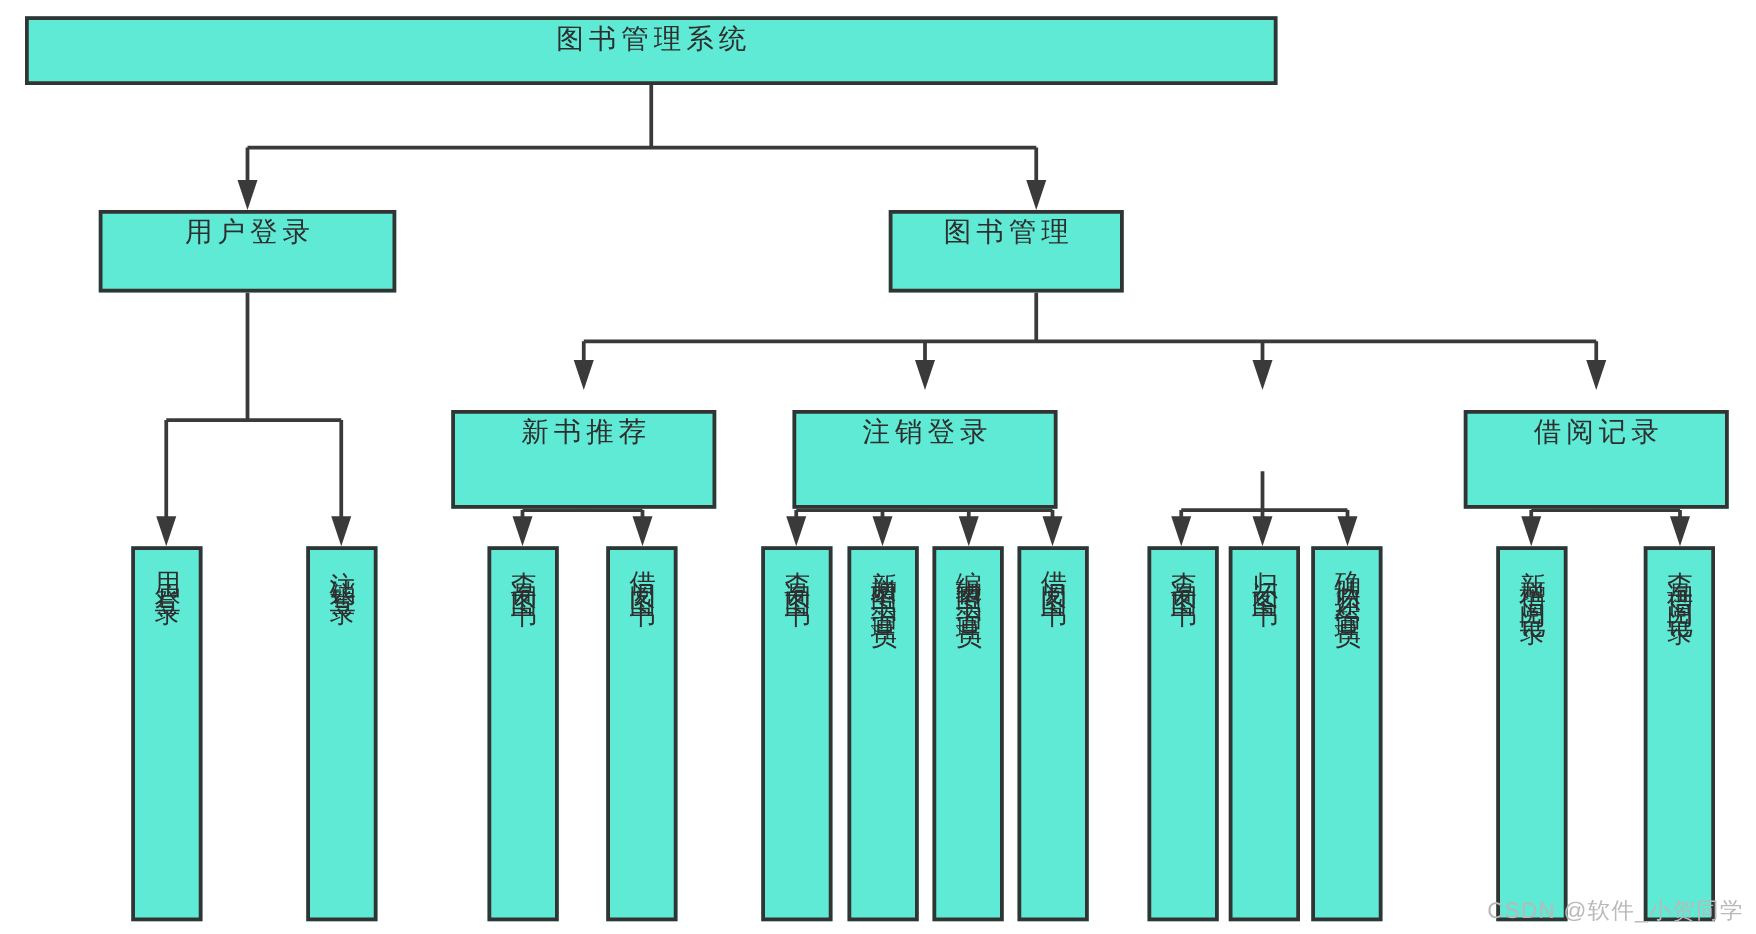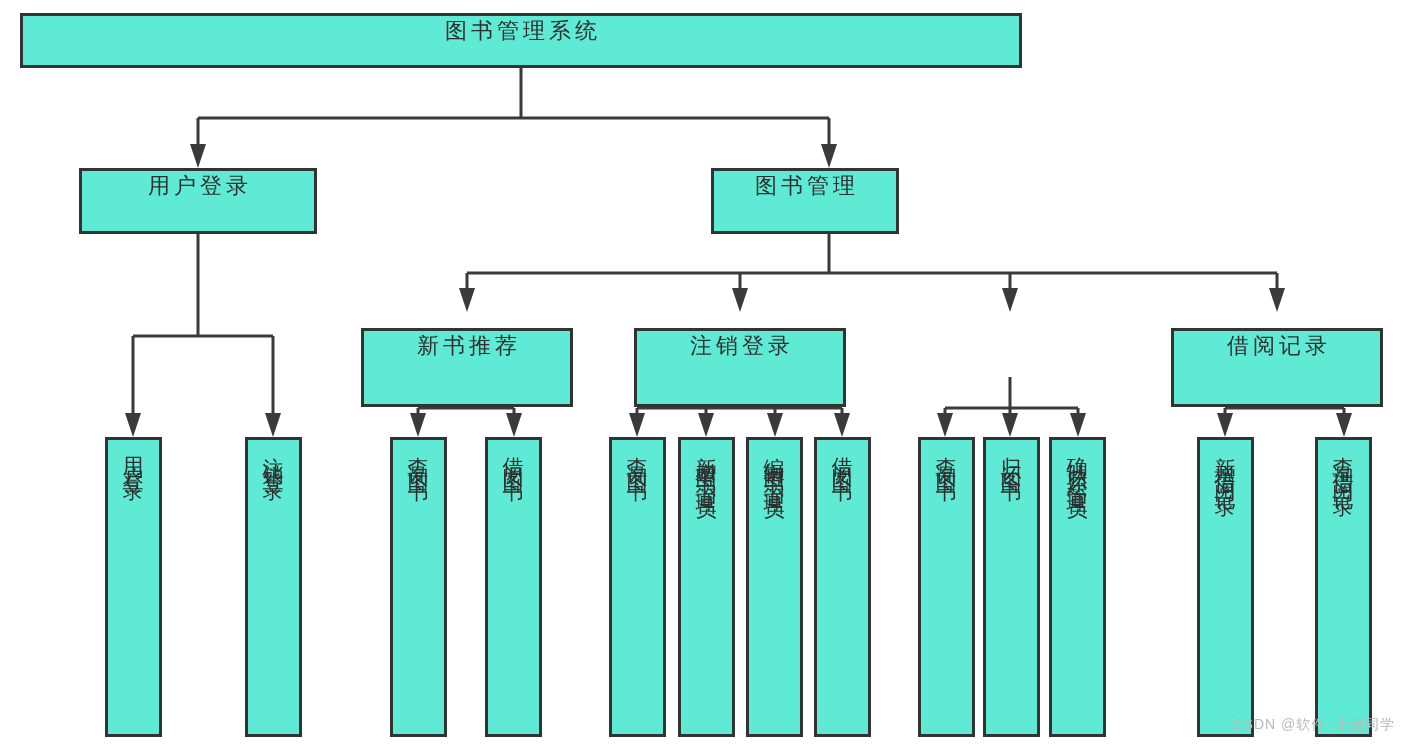--- a/index.html
+++ b/index.html
@@ -36,21 +36,21 @@
     font-size:21px;
     letter-spacing:8px;
     line-height:1;
     color:#2e2e2e;
     white-space:nowrap;
   }
   .vtight{letter-spacing:6px;}
   .watermark{
     position:absolute;
     right:10px;top:716px;
-    font-size:14px;
+    font-size:18px;
     color:#b9b9b9;
     letter-spacing:1px;
     z-index:3;
     white-space:nowrap;
   }
 </style>
 </head>
 <body>
 
 <div class="canvas">

